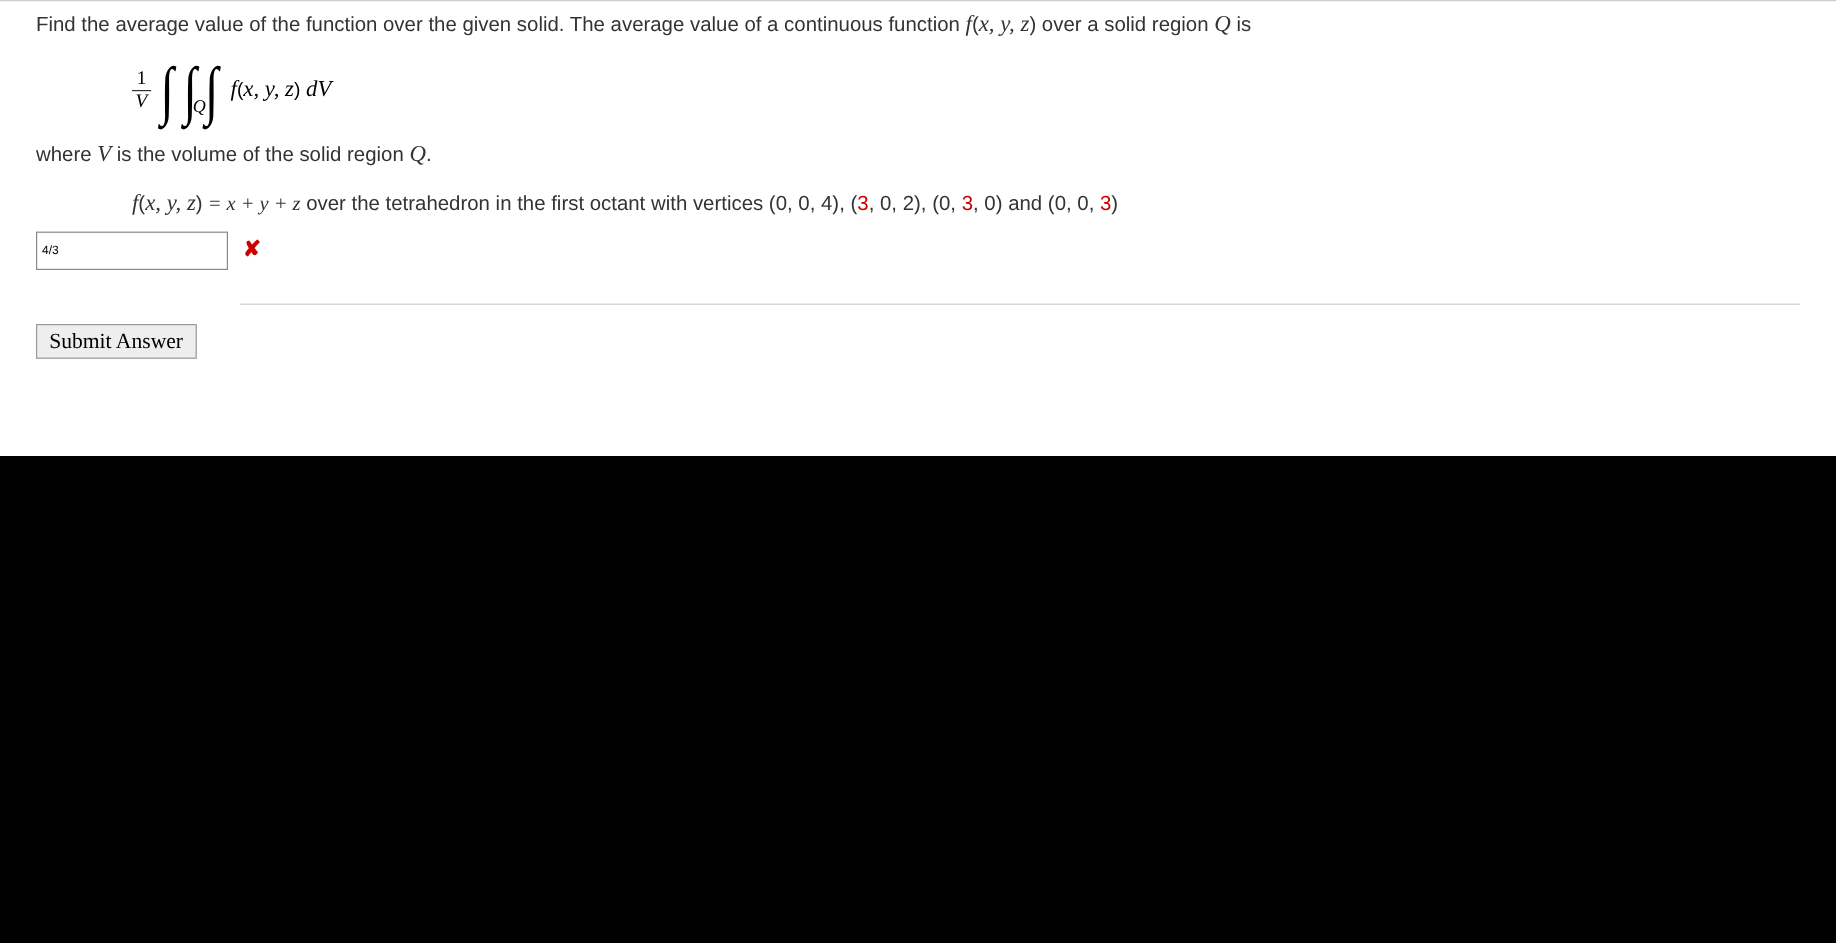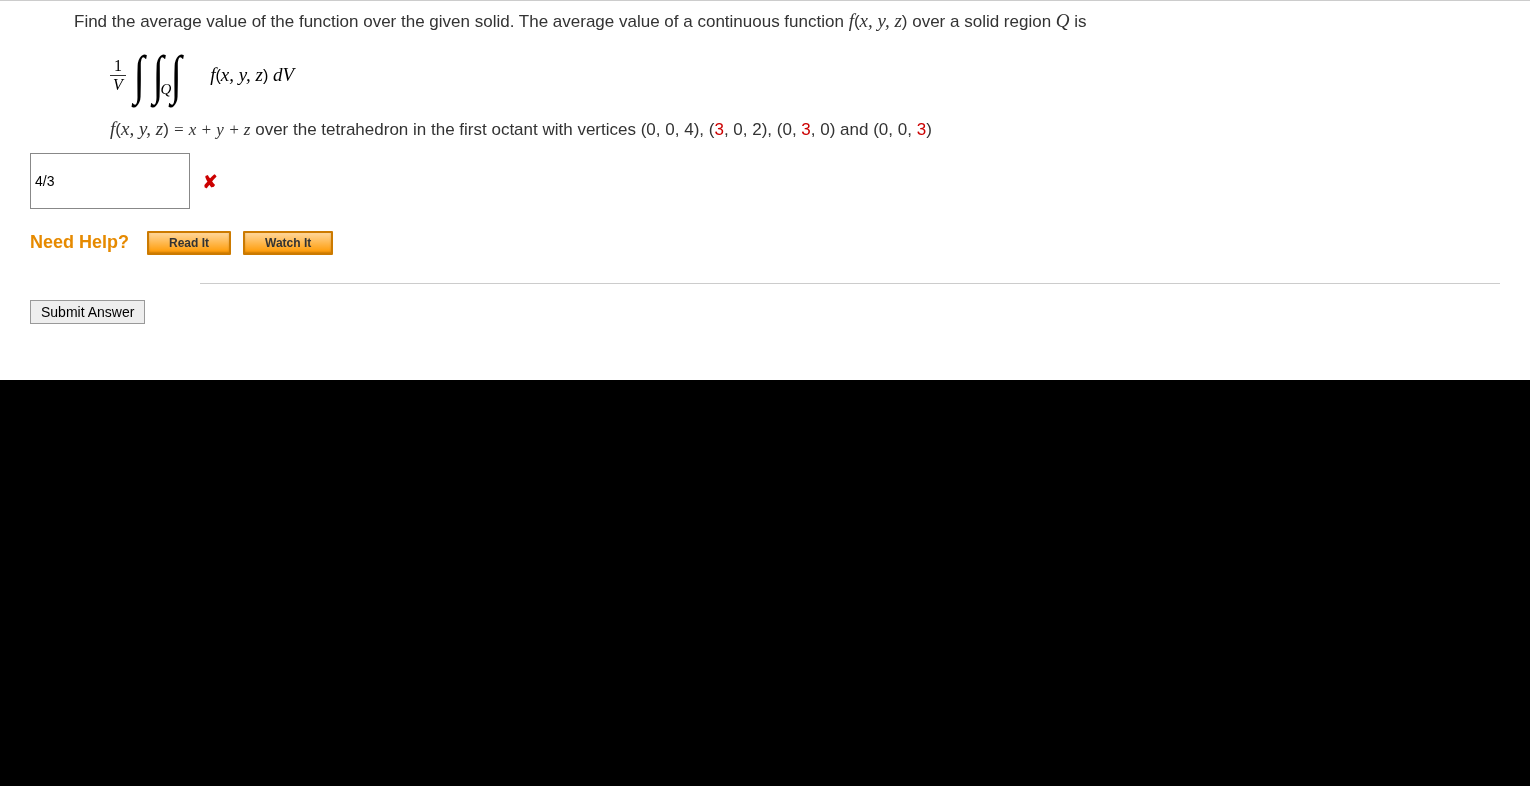--- a/index.html
+++ b/index.html
@@ -14,21 +14,20 @@
     background: #fff;
     padding: 5px 30px 20px 30px;
     box-sizing: border-box;
     border-top: 1px solid #ccc;
     min-height: 380px;
   }
   .problem-text {
     font-size: 17px;
     color: #333;
     line-height: 1.6;
-    margin-left: 44px;
   }
   .indent {
     margin-left: 80px;
   }
   .math-italic {
     font-style: italic;
     font-family: 'Times New Roman', serif;
     font-size: 19px;
   }
   .math-italic-sm {
@@ -82,22 +81,22 @@
     align-items: center;
     margin: 12px 0 12px 80px;
   }
   .red-num {
     color: #cc0000;
   }
   .answer-input {
     width: 150px;
     height: 22px;
     border: 1px solid #888;
-    font-size: 14px;
-    padding: 16px 4px;
+    font-size: 10px;
+    padding: 4px 4px;
     font-family: Arial, sans-serif;
     margin-top: 8px;
   }
   .x-icon {
     color: #cc0000;
     font-weight: bold;
     font-size: 18px;
     margin-left: 8px;
     vertical-align: middle;
   }
@@ -128,22 +127,22 @@
   }
   hr.divider {
     border: none;
     border-top: 1px solid #ccc;
     margin: 28px 0 16px 170px;
   }
   .submit-btn {
     background: #eee;
     border: 1px solid #999;
     padding: 3px 10px;
-    font-size: 14px;
-    font-family: Liberation Sans, sans-serif;
+    font-size: 18px;
+    font-family: Liberation Serif, serif;
     cursor: pointer;
   }
   .black-footer {
     background: #000;
     width: 100%;
     height: 406px;
   }
 </style>
 </head>
 <body>
@@ -155,40 +154,38 @@
   </div>
 
   <div class="formula-row">
     <span class="fraction">
       <span class="num">1</span>
       <span class="den">V</span>
     </span>
     <span class="integral-block"><span class="integral">∫</span></span>
     <span class="integral-block"><span class="integral">∫</span><span class="sub-q">Q</span></span>
     <span class="integral-block"><span class="integral">∫</span></span>
-    <span style="margin-left:24px;">
+    <span style="margin-left:6px;">
       <span class="math-italic">f</span><span>(<span class="math-italic">x, y, z</span>)</span><span class="math-italic"> dV</span>
     </span>
   </div>
 
+  <div class="problem-text">
+    <span>where </span><span class="math-italic">V</span><span> is the volume of the solid region </span><span class="math-italic">Q</span><span>.</span>
+  </div>
 
   <div class="problem-text indent" style="margin-top:10px;">
     <span class="math-italic">f</span><span>(<span class="math-italic">x, y, z</span>)</span><span class="math-italic-sm"> = x + y + z</span><span> over the tetrahedron in the first octant with vertices (0, 0, 4), (</span><span class="red-num">3</span><span>, 0, 2), (0, </span><span class="red-num">3</span><span>, 0) and (0, 0, </span><span class="red-num">3</span><span>)</span>
   </div>
 
   <div>
     <input type="text" class="answer-input" value="4/3" style="">
     <span class="x-icon">✘</span>
   </div>
 
-  <div class="help-row">
-    <span class="need-help">Need Help?</span>
-    <button class="help-btn">Read It</button>
-    <button class="help-btn">Watch It</button>
-  </div>
 
   <hr class="divider">
 
   <button class="submit-btn">Submit Answer</button>
 
 </div>
 
 <div class="black-footer"></div>
 
 </body></html>

